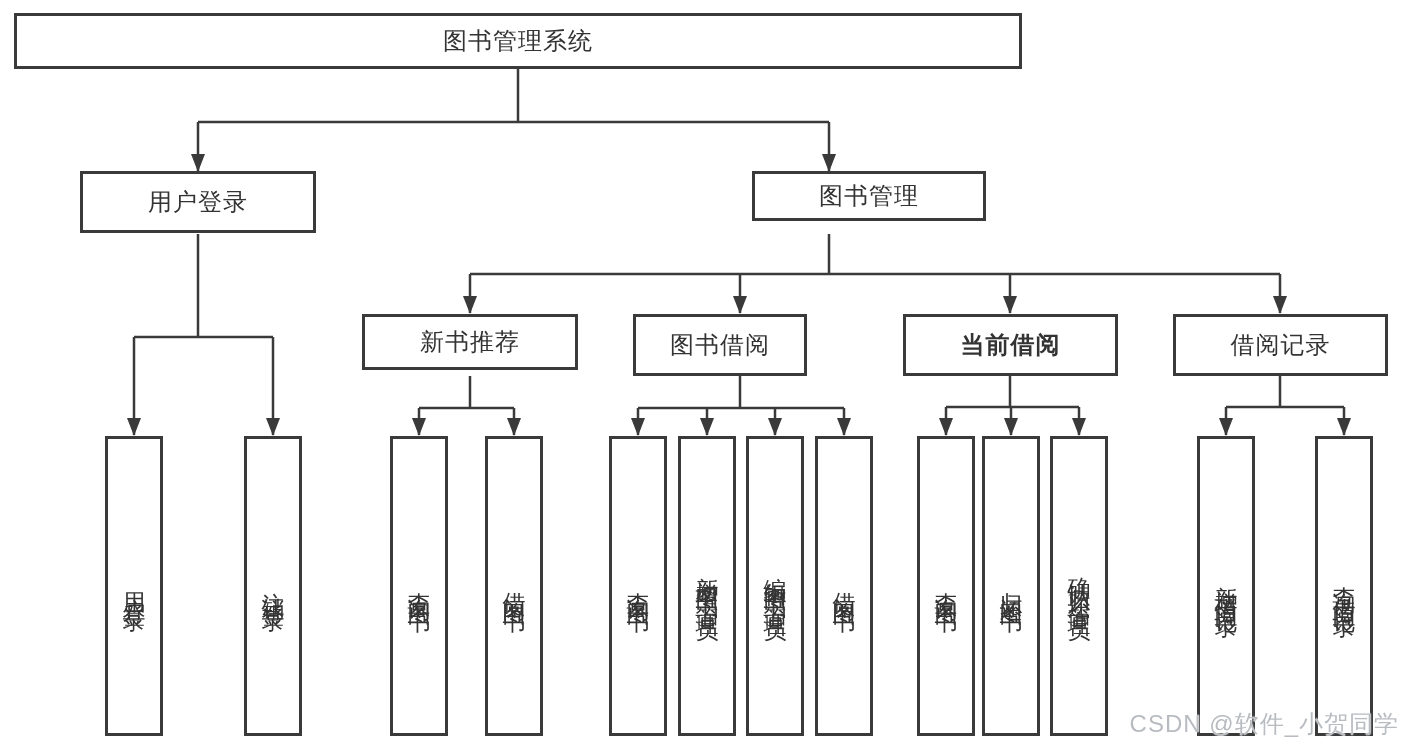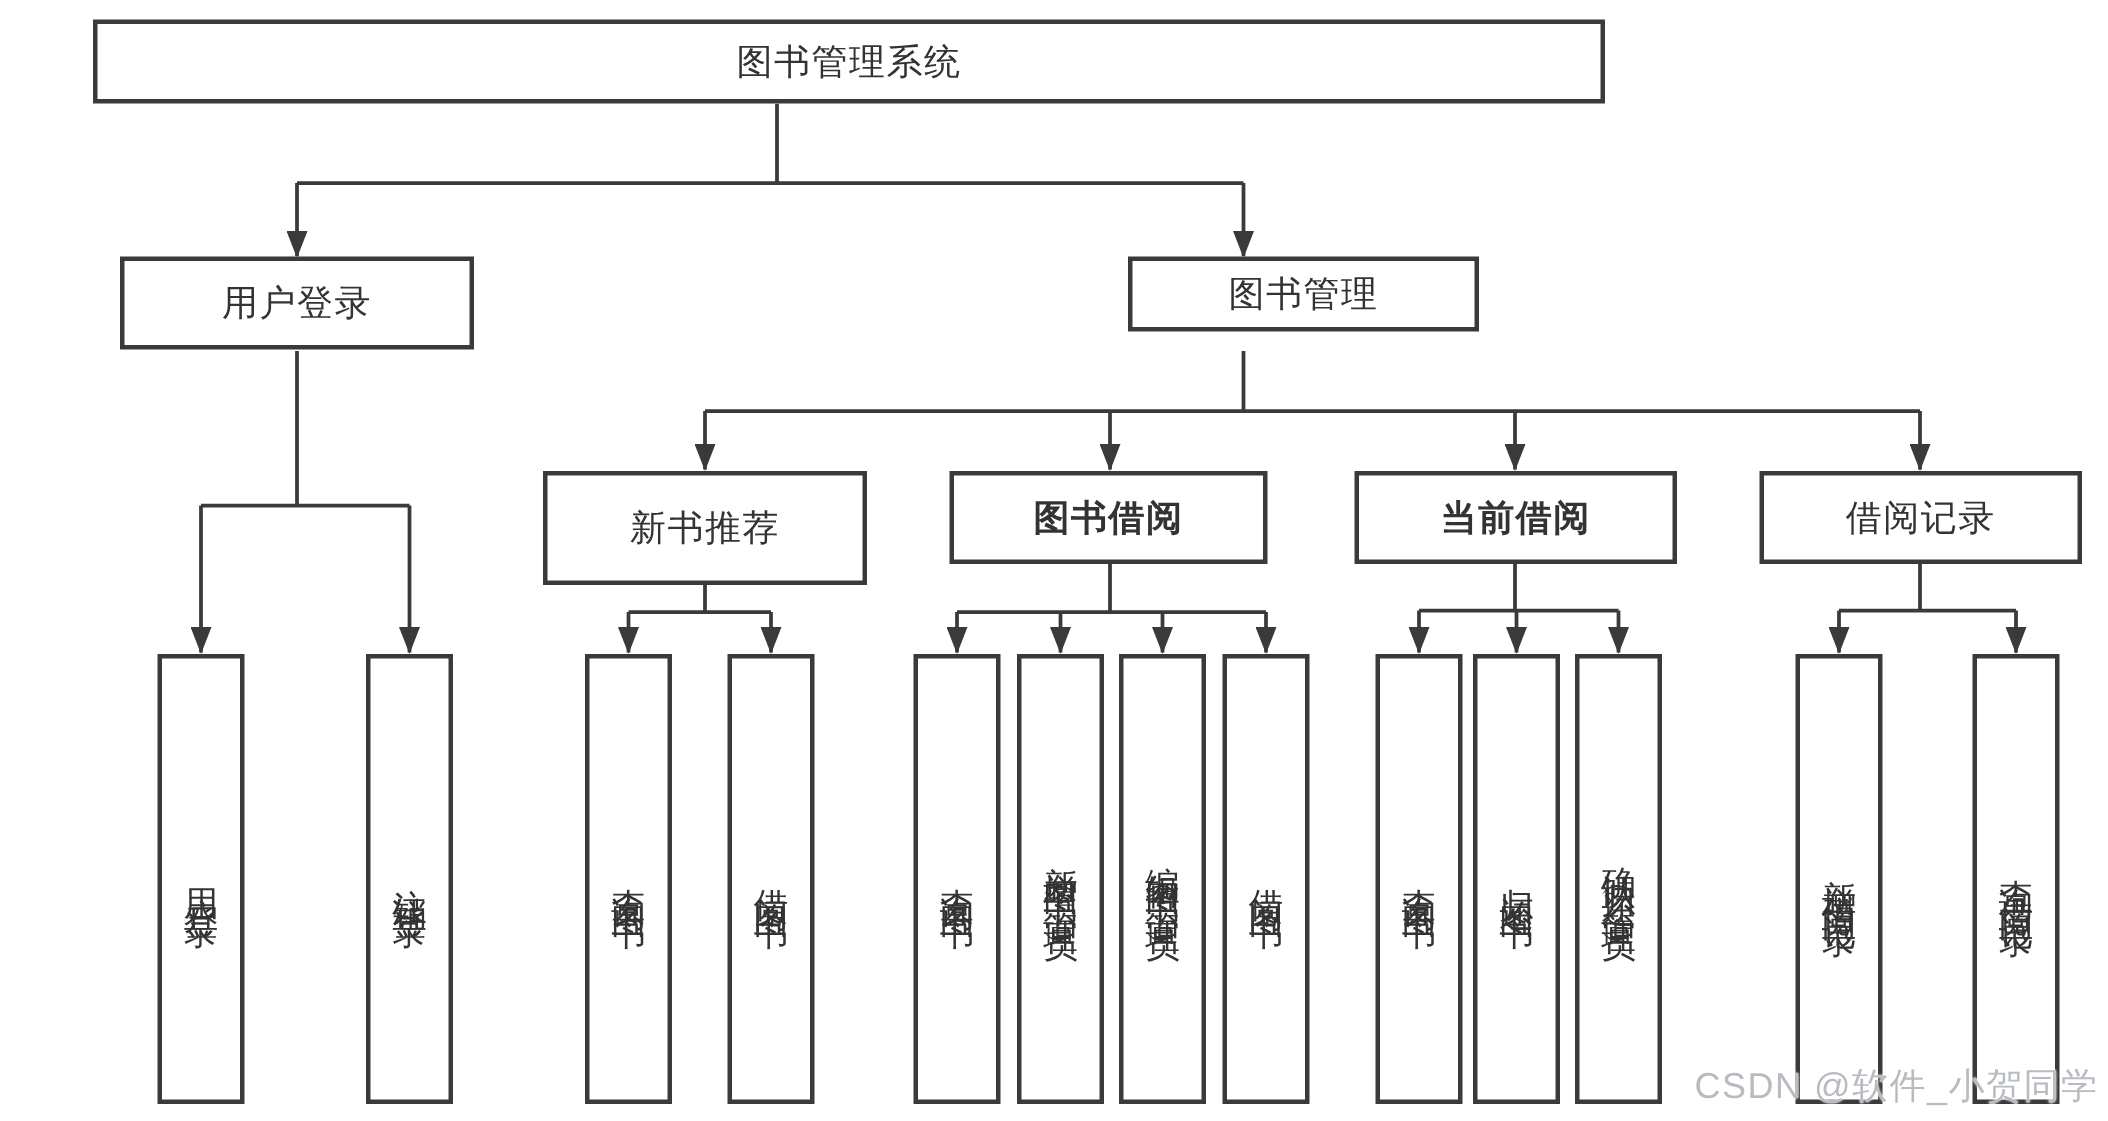--- a/index.html
+++ b/index.html
@@ -66,27 +66,27 @@
       <path marker-end="url(#arrow)" d="M775,408 V435"></path>
       <path marker-end="url(#arrow)" d="M844,408 V435"></path>
       <path marker-end="url(#arrow)" d="M946,407 V435"></path>
       <path marker-end="url(#arrow)" d="M1011,407 V435"></path>
       <path marker-end="url(#arrow)" d="M1079,407 V435"></path>
       <path marker-end="url(#arrow)" d="M1226,407 V435"></path>
       <path marker-end="url(#arrow)" d="M1344,407 V435"></path>
     </g>
   </svg>
 
-  <div class="node hbox" style="left:14px;top:13px;width:1008px;height:56px;margin-left:48px;">图书管理系统</div>
+  <div class="node hbox" style="left:14px;top:13px;width:1008px;height:56px;">图书管理系统</div>
 
   <div class="node hbox" style="left:80px;top:171px;width:236px;height:62px;">用户登录</div>
   <div class="node hbox" style="left:752px;top:171px;width:234px;height:50px;">图书管理</div>
 
-  <div class="node hbox" style="left:362px;top:314px;width:216px;height:76px;">新书推荐</div>
-  <div class="node hbox" style="left:633px;top:314px;width:212px;height:62px;font-weight:bold;">图书借阅</div>
+  <div class="node hbox" style="left:362px;top:314px;width:216px;height:56px;">新书推荐</div>
+  <div class="node hbox" style="left:633px;top:314px;width:174px;height:62px;">图书借阅</div>
   <div class="node hbox" style="left:903px;top:314px;width:215px;height:62px;font-weight:bold;">当前借阅</div>
   <div class="node hbox" style="left:1173px;top:314px;width:215px;height:62px;">借阅记录</div>
 
   <div class="node vbox" style="left:105px;top:436px;width:58px;height:300px;">
     <span class="vtext">用户登录</span>
     </div>
   <div class="node vbox" style="left:244px;top:436px;width:58px;height:300px;">
     <span class="vtext">注销登录</span>
     </div>
 

